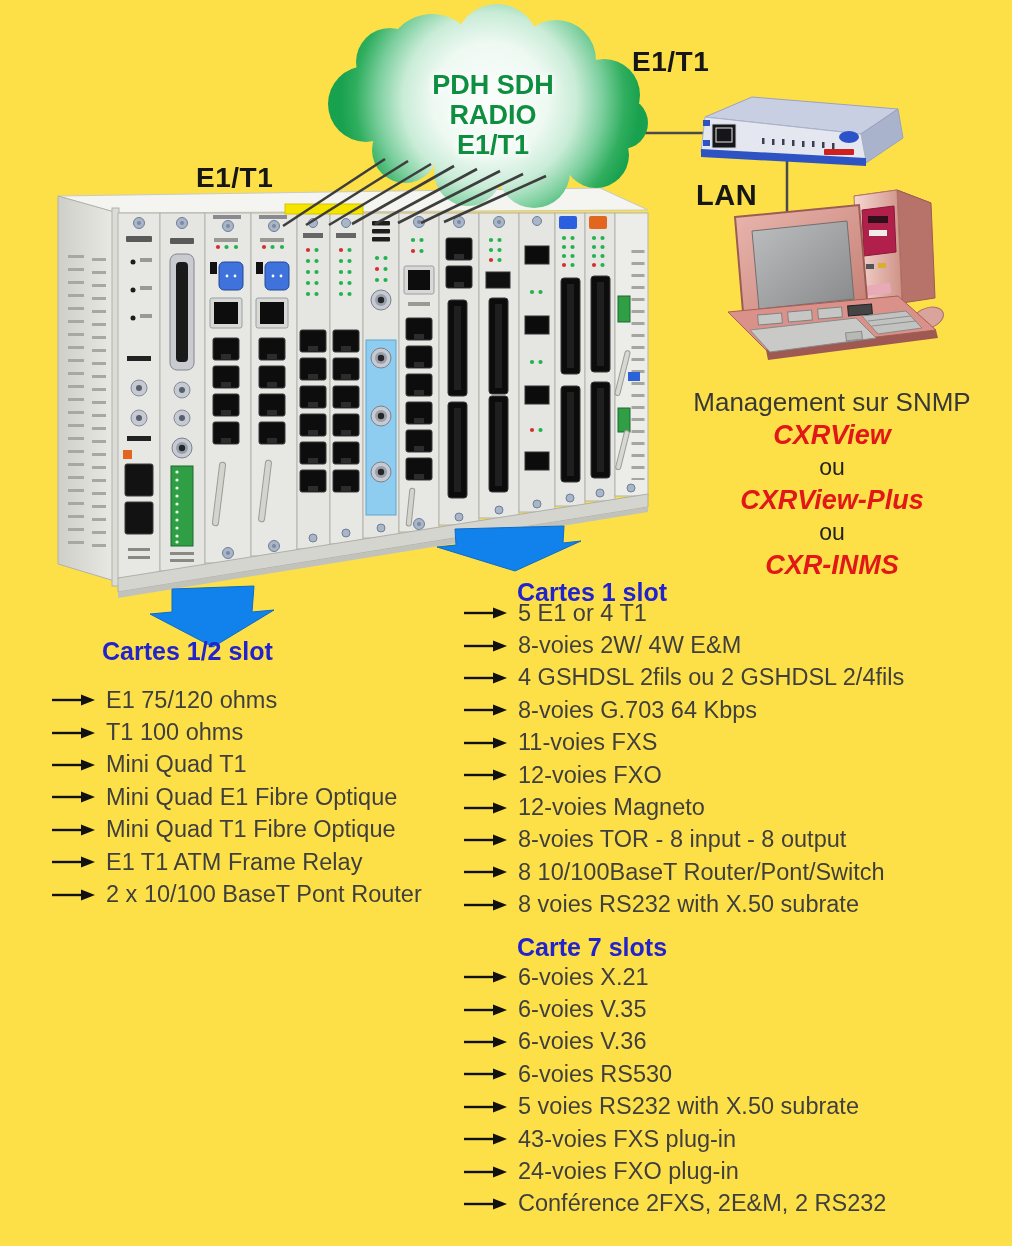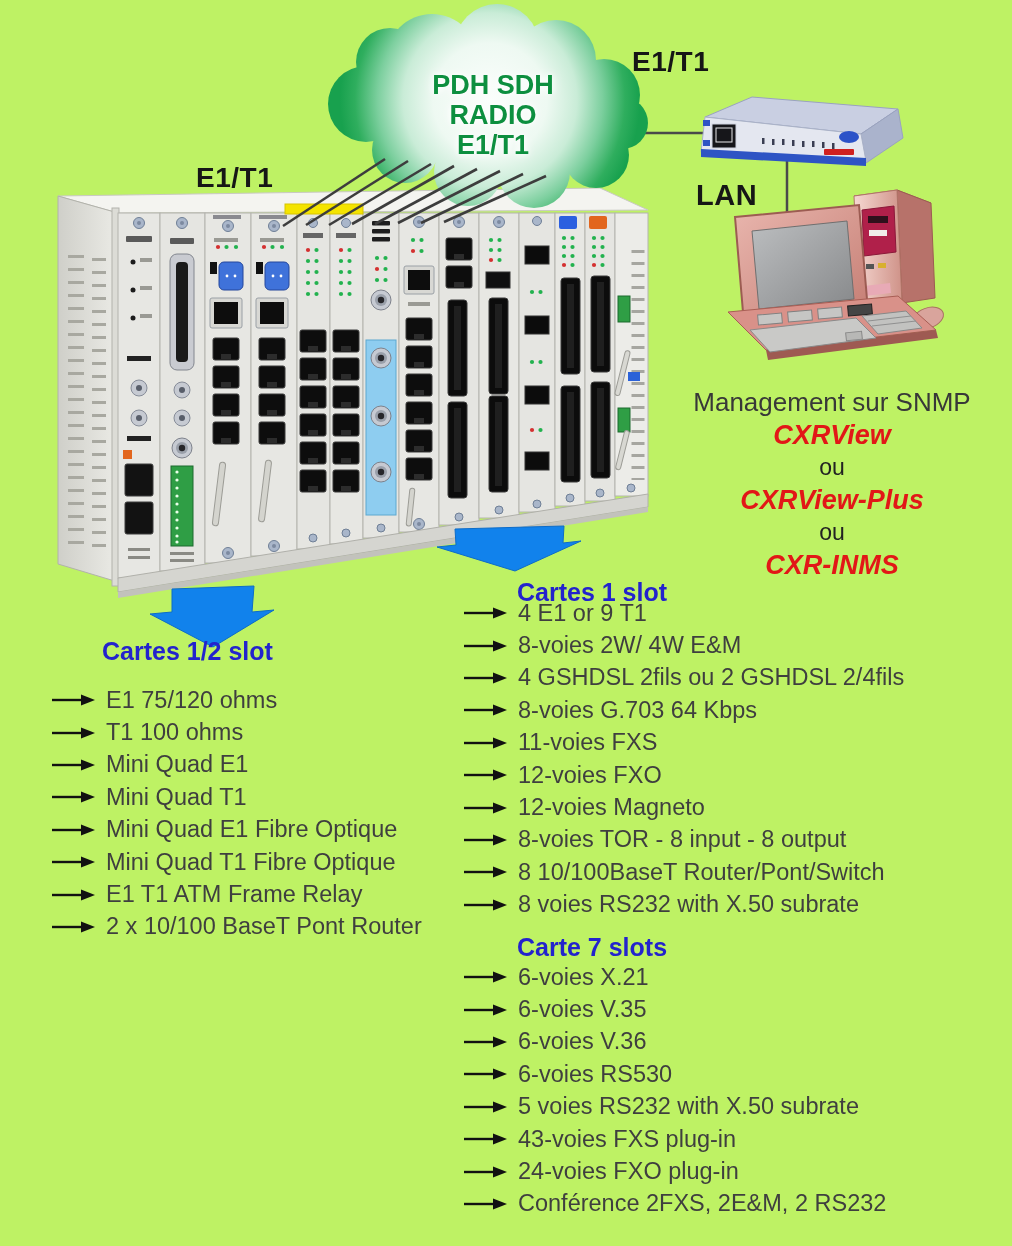--- a/index.html
+++ b/index.html
@@ -1,16 +1,16 @@
 <!DOCTYPE html>
 <html><head>
 <meta charset="utf-8">
 <style>
   html,body{margin:0;padding:0;background:#fff;}
-  .canvas{position:relative;width:1012px;height:1246px;background:#bef264;
+  .canvas{position:relative;width:1012px;height:1246px;background:#fde047;
           font-family:"Liberation Sans",sans-serif;overflow:hidden;}
   .art{position:absolute;left:0;top:0;z-index:0;}
   .biglbl{position:absolute;z-index:2;font-size:28px;font-weight:700;color:#161616;letter-spacing:.5px;}
   .cloudtxt{position:absolute;z-index:2;left:368px;top:70px;width:250px;text-align:center;
             font-size:27px;line-height:30px;font-weight:700;color:#0d8f3f;
             text-shadow:0 0 6px #ffffff,0 0 12px #ffffff;}
   .mgmt{position:absolute;z-index:2;left:672px;top:386px;width:320px;text-align:center;line-height:32.5px;}
   .mgmt .t{font-size:26px;color:#383838;}
   .mgmt .r{font-size:27px;font-weight:700;font-style:italic;color:#e21717;}
   .mgmt .ou{font-size:23px;color:#222222;}
@@ -457,27 +457,20 @@
           <line x1="2" y1="7" x2="32" y2="7"></line>
           <polygon points="31,1.5 45,7 31,12.5"></polygon>
         </svg>
         <span>T1 100 ohms</span>
       </div>
   <div class="row">
         <svg class="arr" width="46" height="14" viewBox="0 0 46 14">
           <line x1="2" y1="7" x2="32" y2="7"></line>
           <polygon points="31,1.5 45,7 31,12.5"></polygon>
         </svg>
-        <span>Mini Quad E1</span>
-      </div>
-  <div class="row">
-        <svg class="arr" width="46" height="14" viewBox="0 0 46 14">
-          <line x1="2" y1="7" x2="32" y2="7"></line>
-          <polygon points="31,1.5 45,7 31,12.5"></polygon>
-        </svg>
         <span>Mini Quad T1</span>
       </div>
   <div class="row">
         <svg class="arr" width="46" height="14" viewBox="0 0 46 14">
           <line x1="2" y1="7" x2="32" y2="7"></line>
           <polygon points="31,1.5 45,7 31,12.5"></polygon>
         </svg>
         <span>Mini Quad E1 Fibre Optique</span>
       </div>
   <div class="row">
@@ -503,21 +496,21 @@
       </div>
 </div>
 
 <div class="hdr" style="left:517px;top:578px;">Cartes 1 slot</div>
 <div class="list" style="left:462px;top:597px;">
   <div class="row">
         <svg class="arr" width="46" height="14" viewBox="0 0 46 14">
           <line x1="2" y1="7" x2="32" y2="7"></line>
           <polygon points="31,1.5 45,7 31,12.5"></polygon>
         </svg>
-        <span>4 E1 or 9 T1</span>
+        <span>5 E1 or 4 T1</span>
       </div>
   <div class="row">
         <svg class="arr" width="46" height="14" viewBox="0 0 46 14">
           <line x1="2" y1="7" x2="32" y2="7"></line>
           <polygon points="31,1.5 45,7 31,12.5"></polygon>
         </svg>
         <span>8-voies 2W/ 4W E&amp;M</span>
       </div>
   <div class="row">
         <svg class="arr" width="46" height="14" viewBox="0 0 46 14">

